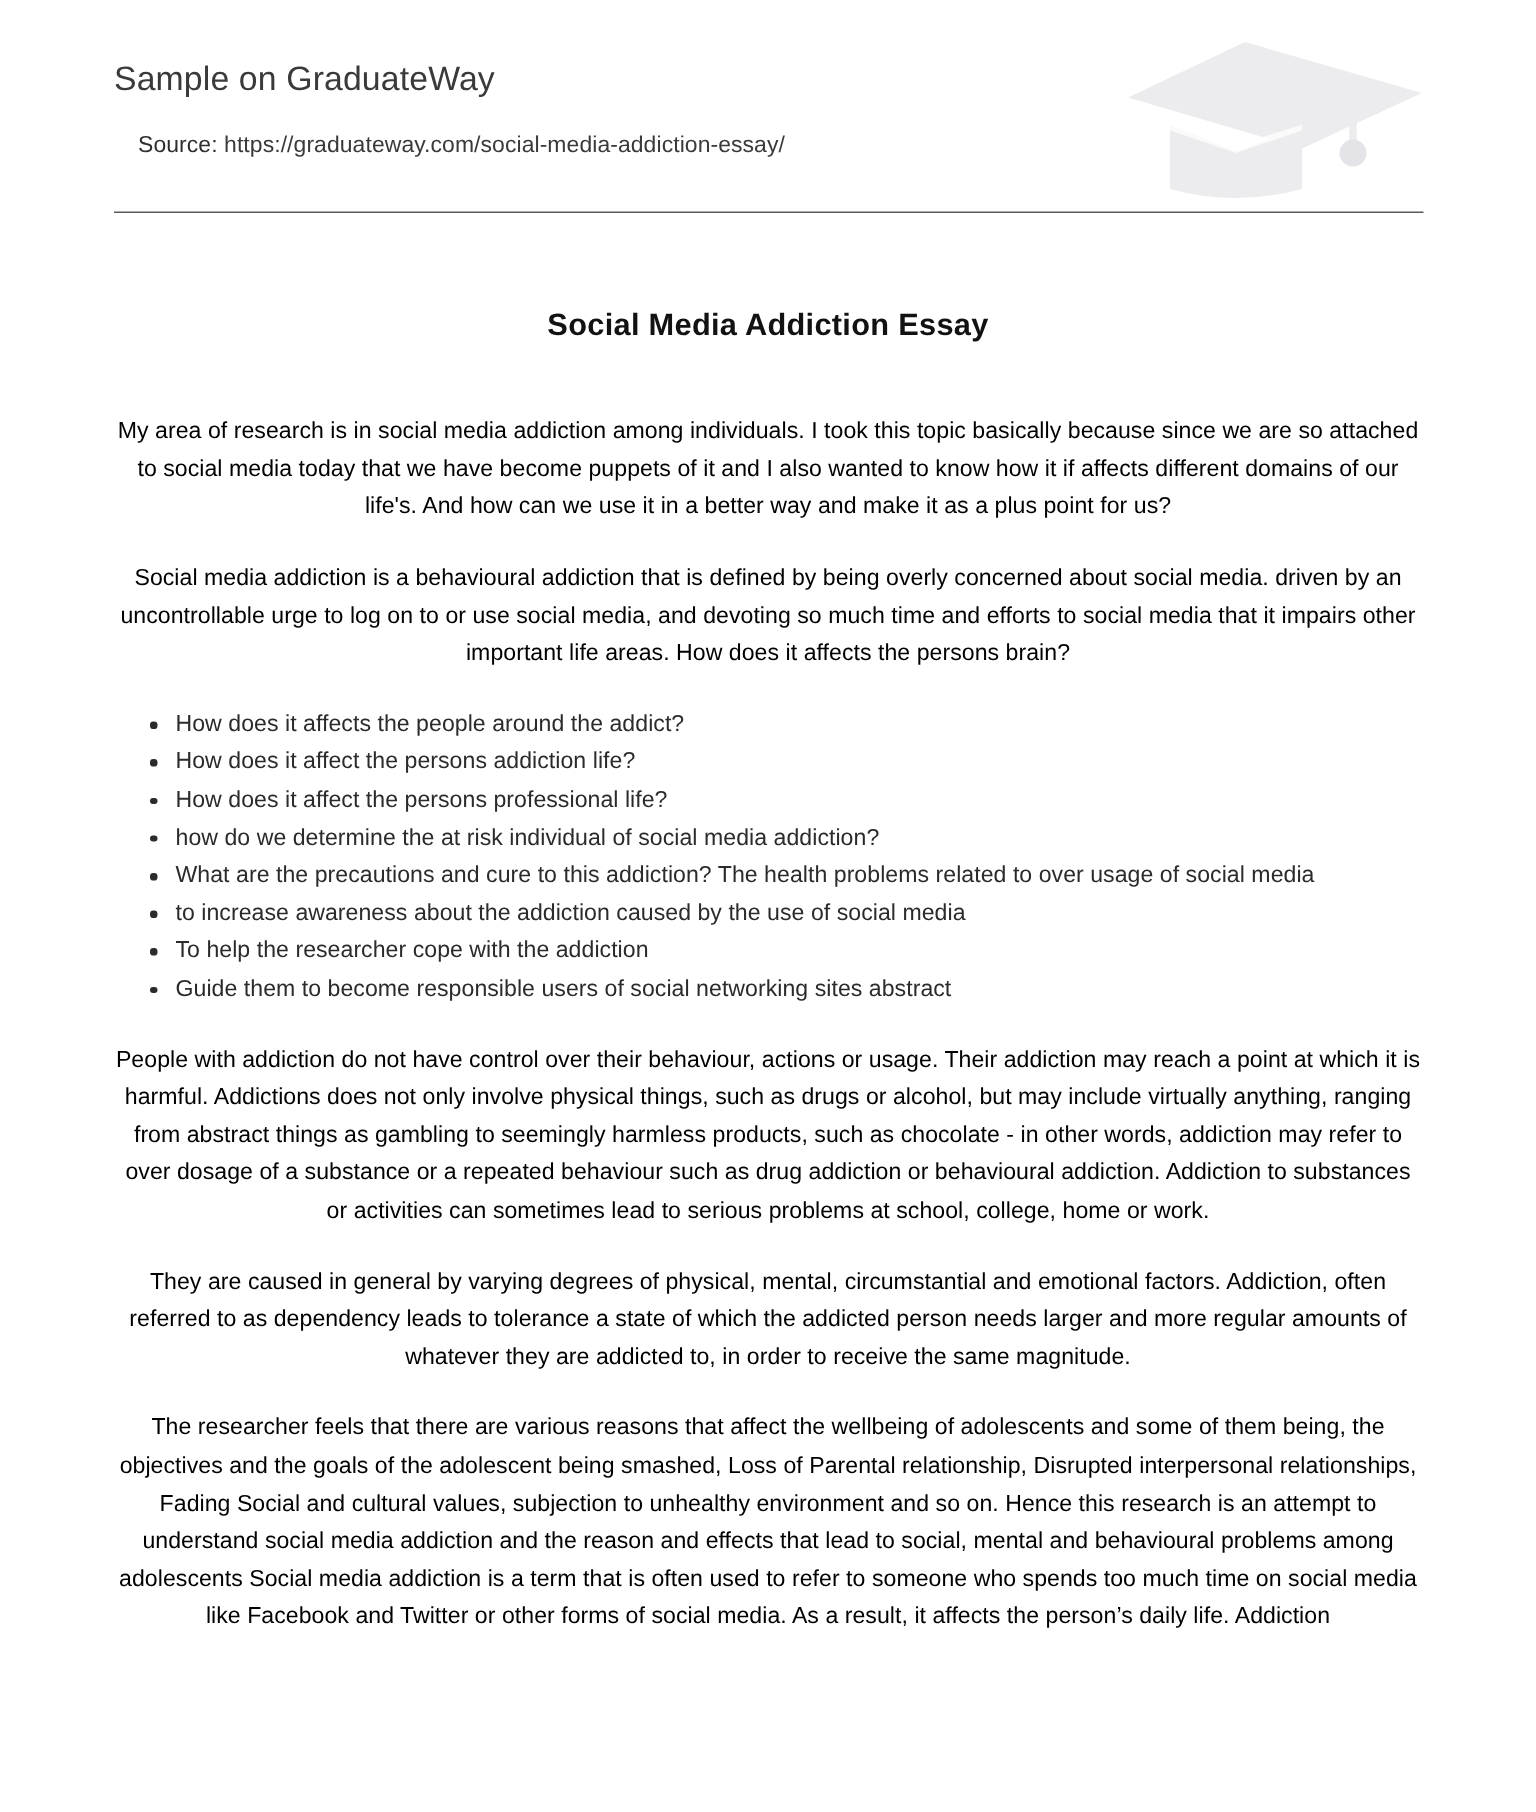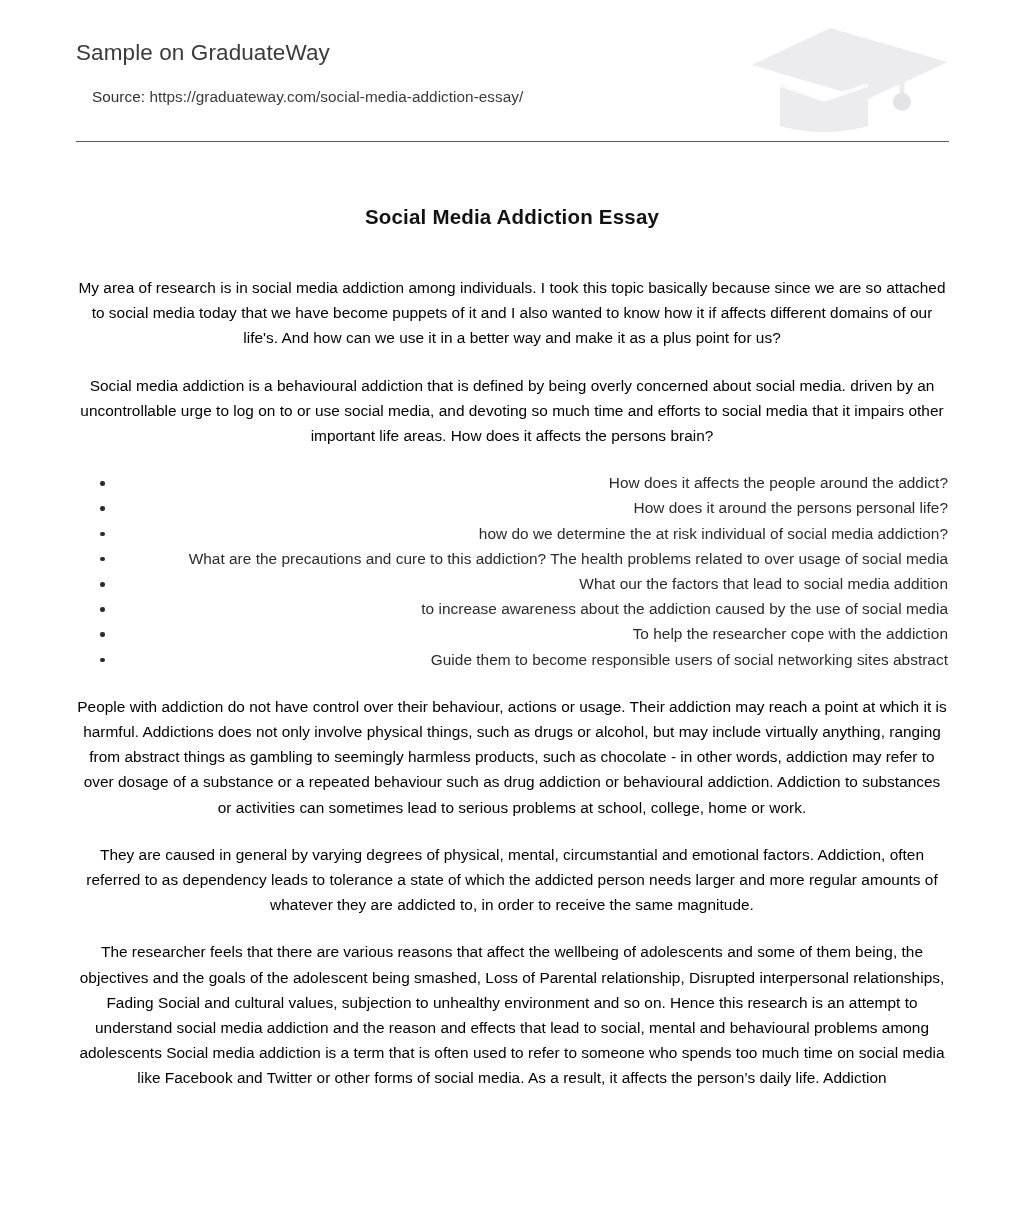--- a/index.html
+++ b/index.html
@@ -91,21 +91,20 @@
     color: #000000;
     text-align: center;
     letter-spacing: .03px;
   }
   .doc-body p:last-child { margin-bottom: 16px; }
 
   ul.doc-list {
     margin: 0 0 22px 0;
     padding: 0 0 0 41px;
     list-style: none;
-    text-align: right;
   }
   ul.doc-list li {
     position: relative;
     font-size: 15.4px;
     line-height: 25.2px;
     color: #2b2b2b;
     margin: 0;
     padding-left: 0;
     letter-spacing: .03px;
   }
@@ -150,24 +149,24 @@
   <h1 class="doc-title">Social Media Addiction Essay</h1>
 
   <div class="doc-body">
 
     <p>My area of research is in social media addiction among individuals. I took this topic basically because since we are so attached to social media today that we have become puppets of it and I also wanted to know how it if affects different domains of our life's. And how can we use it in a better way and make it as a plus point for us?</p>
 
     <p>Social media addiction is a behavioural addiction that is defined by being overly concerned about social media. driven by an uncontrollable urge to log on to or use social media, and devoting so much time and efforts to social media that it impairs other important life areas. How does it affects the persons brain?</p>
 
     <ul class="doc-list">
       <li>How does it affects the people around the addict?</li>
-      <li>How does it around the persons personal life?</li>
+      <li>How does it affect the persons addiction life?</li>
+      <li>How does it affect the persons professional life?</li>
       <li>how do we determine the at risk individual of social media addiction?</li>
       <li>What are the precautions and cure to this addiction? The health problems related to over usage of social media</li>
-      <li>What our the factors that lead to social media addition</li>
       <li>to increase awareness about the addiction caused by the use of social media</li>
       <li>To help the researcher cope with the addiction</li>
       <li>Guide them to become responsible users of social networking sites abstract</li>
     </ul>
 
     <p>People with addiction do not have control over their behaviour, actions or usage. Their addiction may reach a point at which it is harmful. Addictions does not only involve physical things, such as drugs or alcohol, but may include virtually anything, ranging from abstract things as gambling to seemingly harmless products, such as chocolate - in other words, addiction may refer to over dosage of a substance or a repeated behaviour such as drug addiction or behavioural addiction. Addiction to substances or activities can sometimes lead to serious problems at school, college, home or work.</p>
 
     <p>They are caused in general by varying degrees of physical, mental, circumstantial and emotional factors. Addiction, often referred to as dependency leads to tolerance a state of which the addicted person needs larger and more regular amounts of whatever they are addicted to, in order to receive the same magnitude.</p>
 
     <p>The researcher feels that there are various reasons that affect the wellbeing of adolescents and some of them being, the objectives and the goals of the adolescent being smashed, Loss of Parental relationship, Disrupted interpersonal relationships, Fading Social and cultural values, subjection to unhealthy environment and so on. Hence this research is an attempt to understand social media addiction and the reason and effects that lead to social, mental and behavioural problems among adolescents Social media addiction is a term that is often used to refer to someone who spends too much time on social media like Facebook and Twitter or other forms of social media. As a result, it affects the person’s daily life. Addiction</p>

